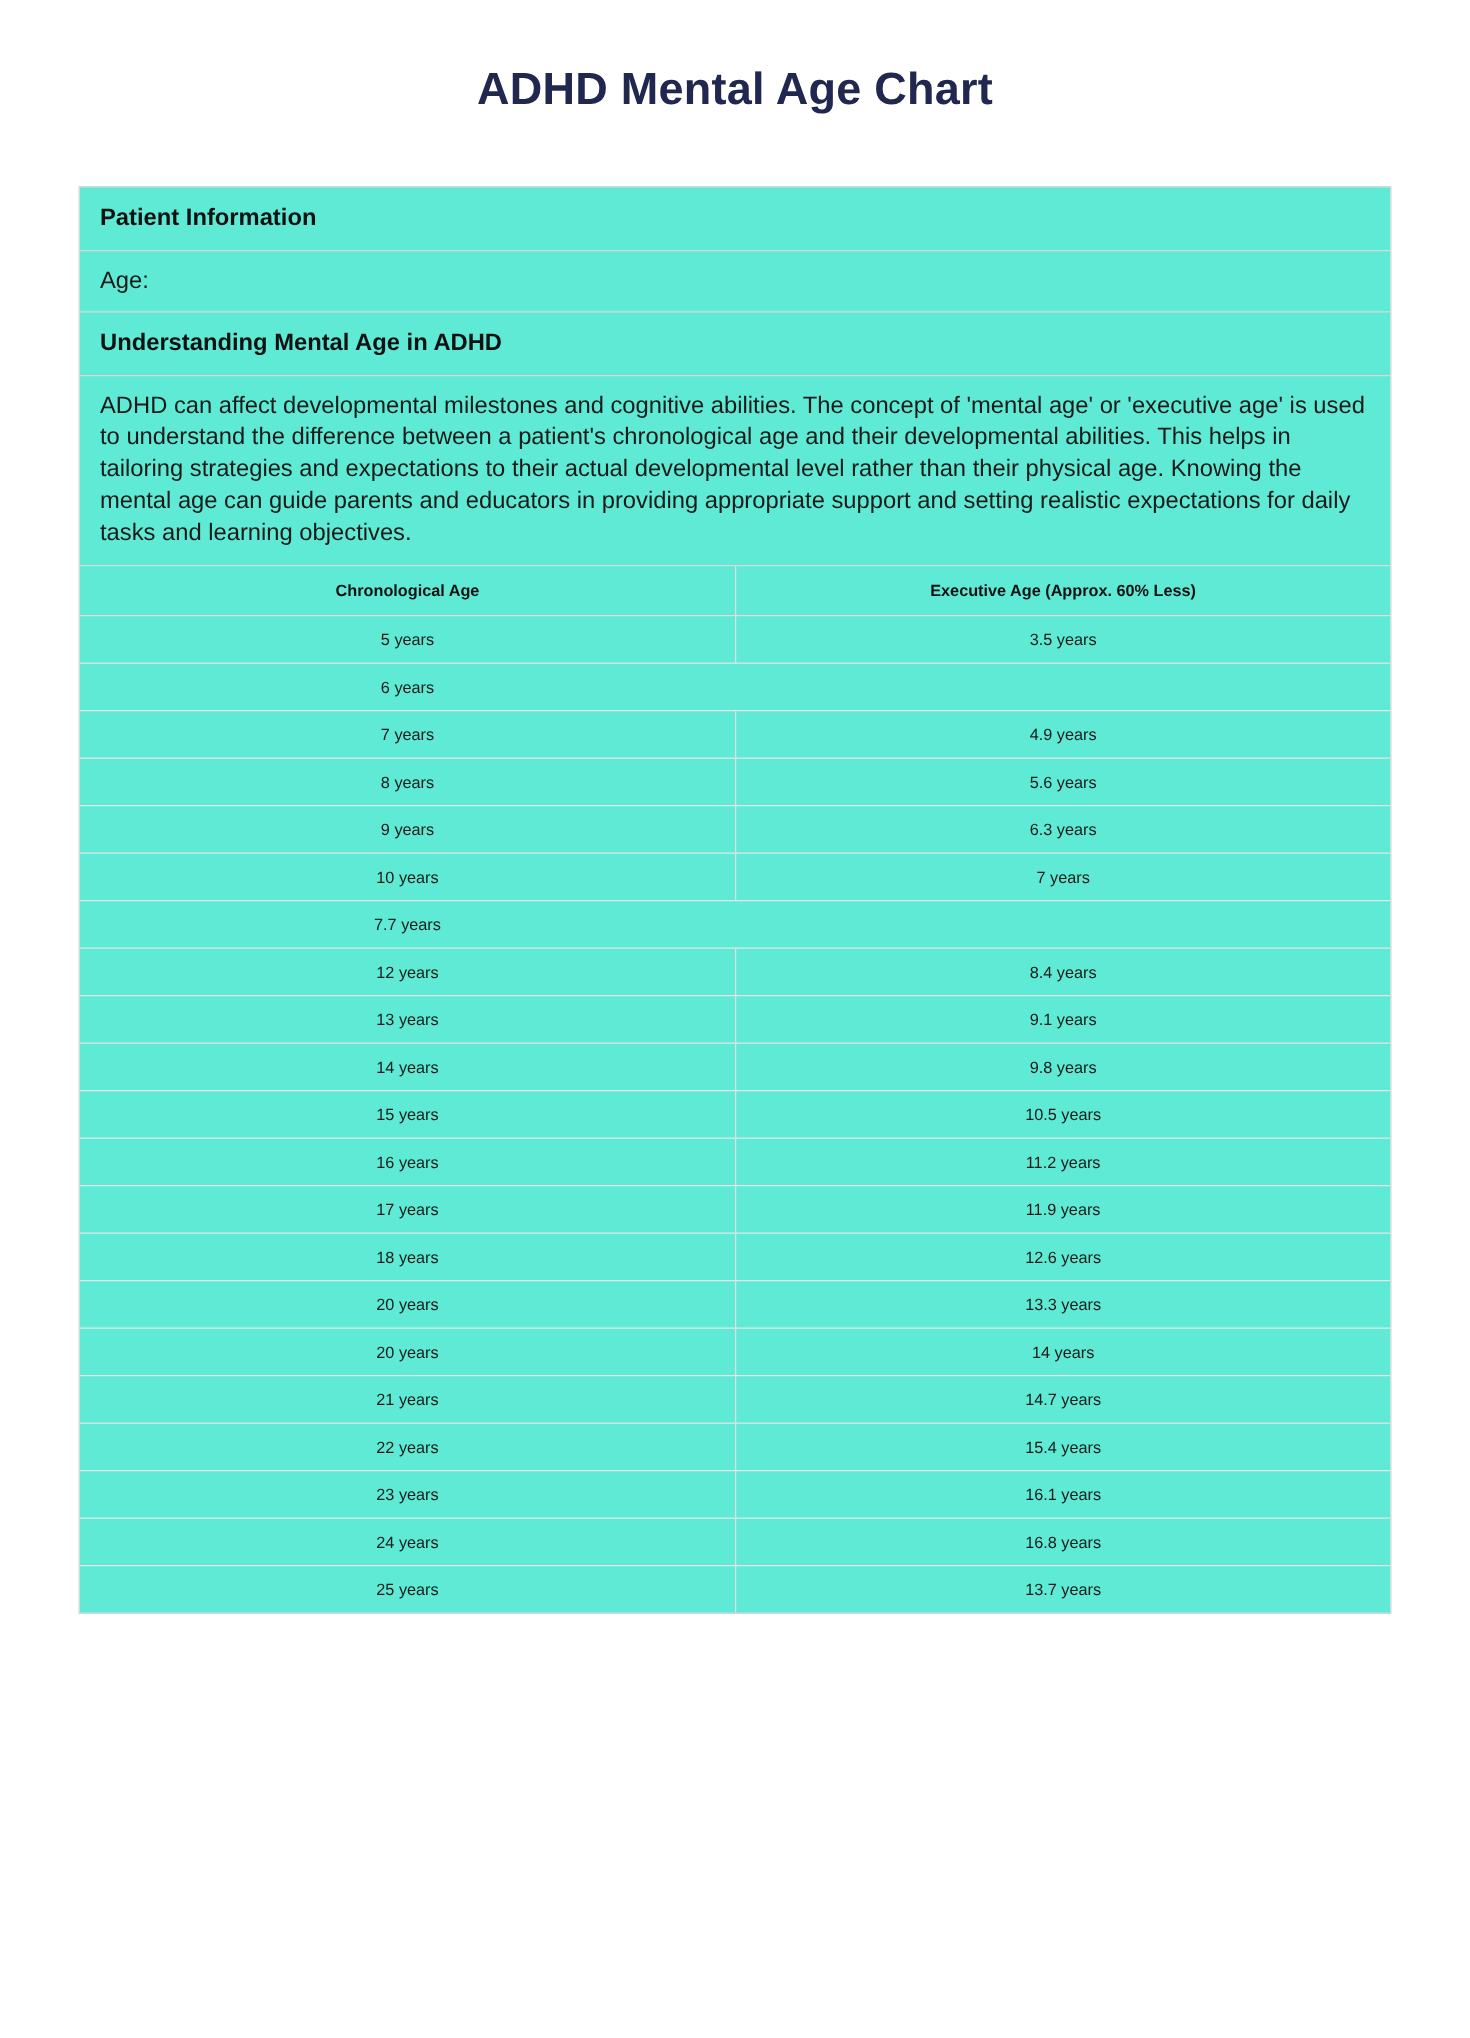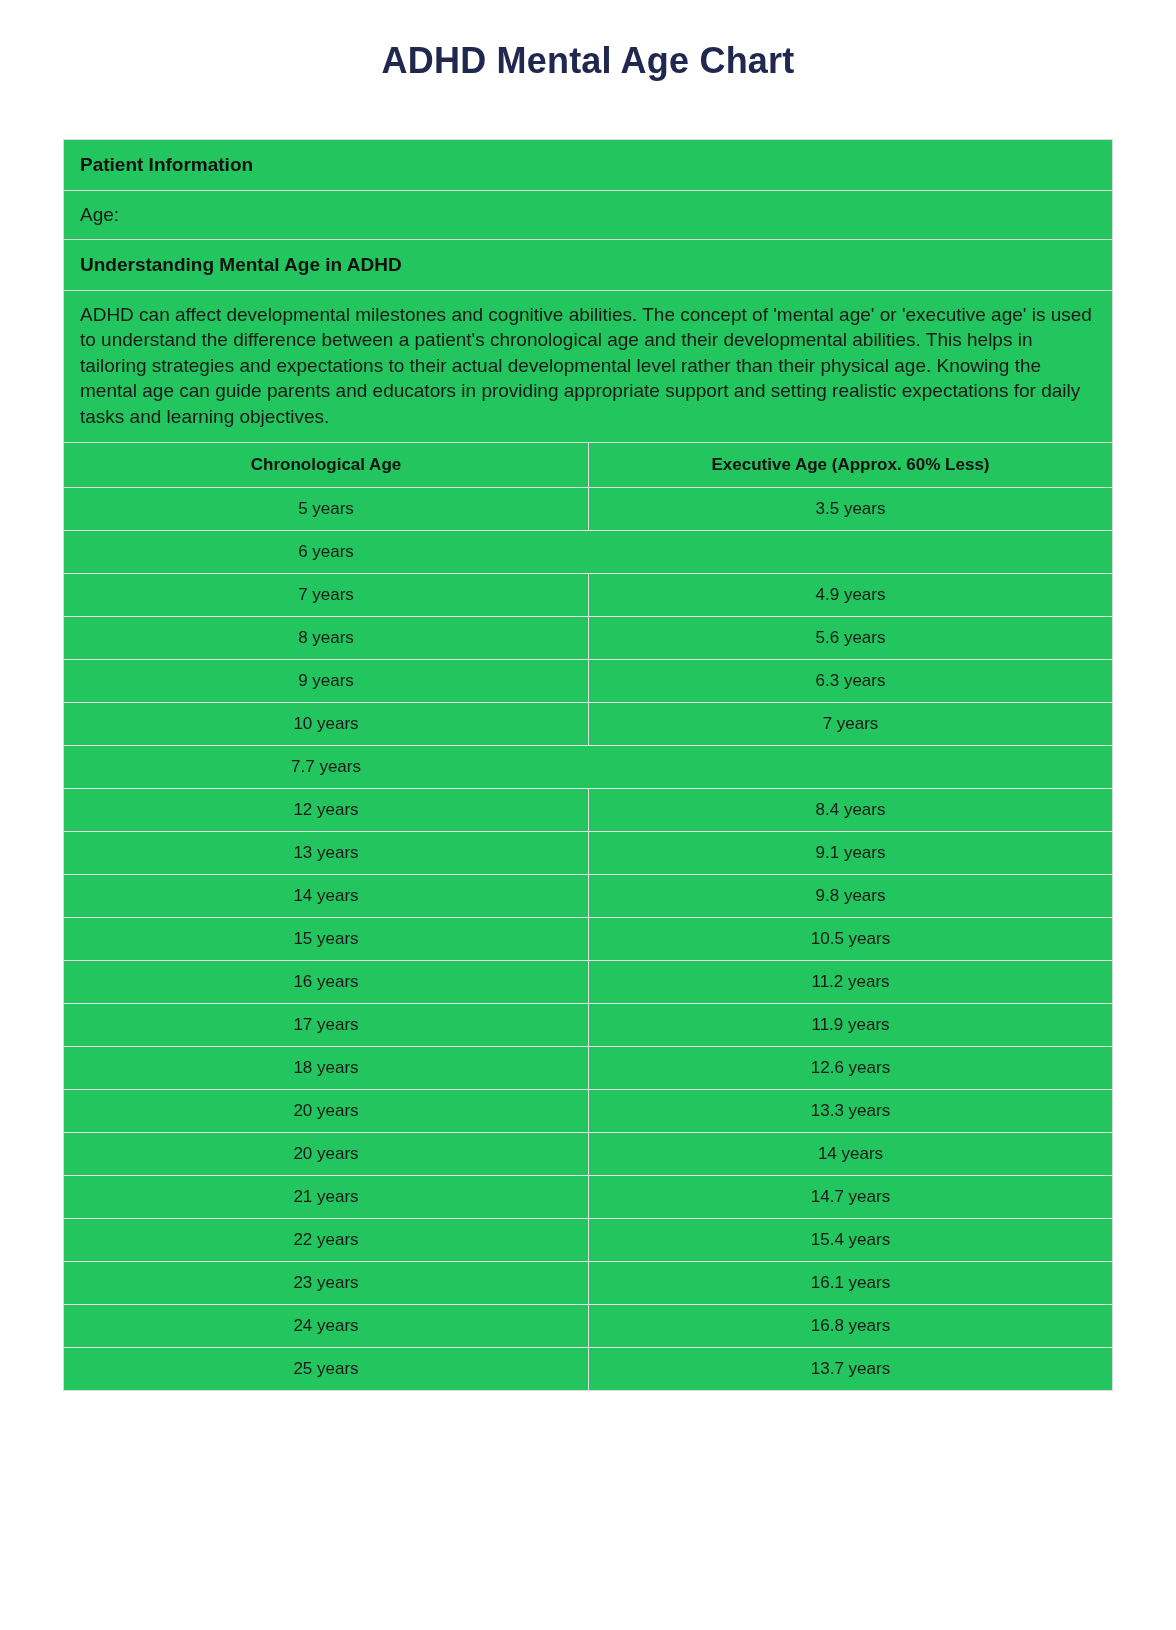--- a/index.html
+++ b/index.html
@@ -2,34 +2,34 @@
 <html><head>
 <meta charset="utf-8">
 <style>
   * { box-sizing: border-box; margin: 0; padding: 0; }
   html, body {
     background: #ffffff;
     width: 1176px;
     font-family: "Liberation Sans", sans-serif;
     color: #1a1a1a;
   }
-  .page { width: 1176px; min-height: 1630px; padding-top: 40px; }
+  .page { width: 1176px; min-height: 1630px; padding-top: 50px; }
   .title {
     text-align: center;
     font-size: 36px;
     font-weight: bold;
     color: #212850;
     letter-spacing: 0.2px;
     margin-bottom: 57px;
   }
   .sheet {
     width: 1050px;
     margin: 0 auto;
     border: 1px solid #d9d9d9;
-    background: #22c55e;
+    background: #5eead4;
   }
   .row { border-bottom: 1px solid #d9d9d9; }
   .row:last-child { border-bottom: none; }
   .section-header {
     font-weight: bold;
     font-size: 19px;
     padding: 14px 16px;
     color: #111111;
   }
   .split { display: flex; }
@@ -45,21 +45,21 @@
     padding: 11px 16px 13px 16px;
     color: #1a1a1a;
   }
   .age-table { width: 100%; }
   .trow { display: flex; border-bottom: 1px solid #e6e6e6; }
   .trow:last-child { border-bottom: none; }
   .trow.thead { border-bottom: 1px solid #dedede; }
   .tcell {
     width: 50%;
     text-align: center;
-    font-size: 17px;
+    font-size: 13px;
     padding: 11px 10px;
   }
   .tcell + .tcell { border-left: 1px solid #e0e0e0; }
   .thead .tcell { font-weight: bold; padding: 12px 10px; color: #111111; }
 </style>
 </head>
 <body>
 
 <div class="page">
 

